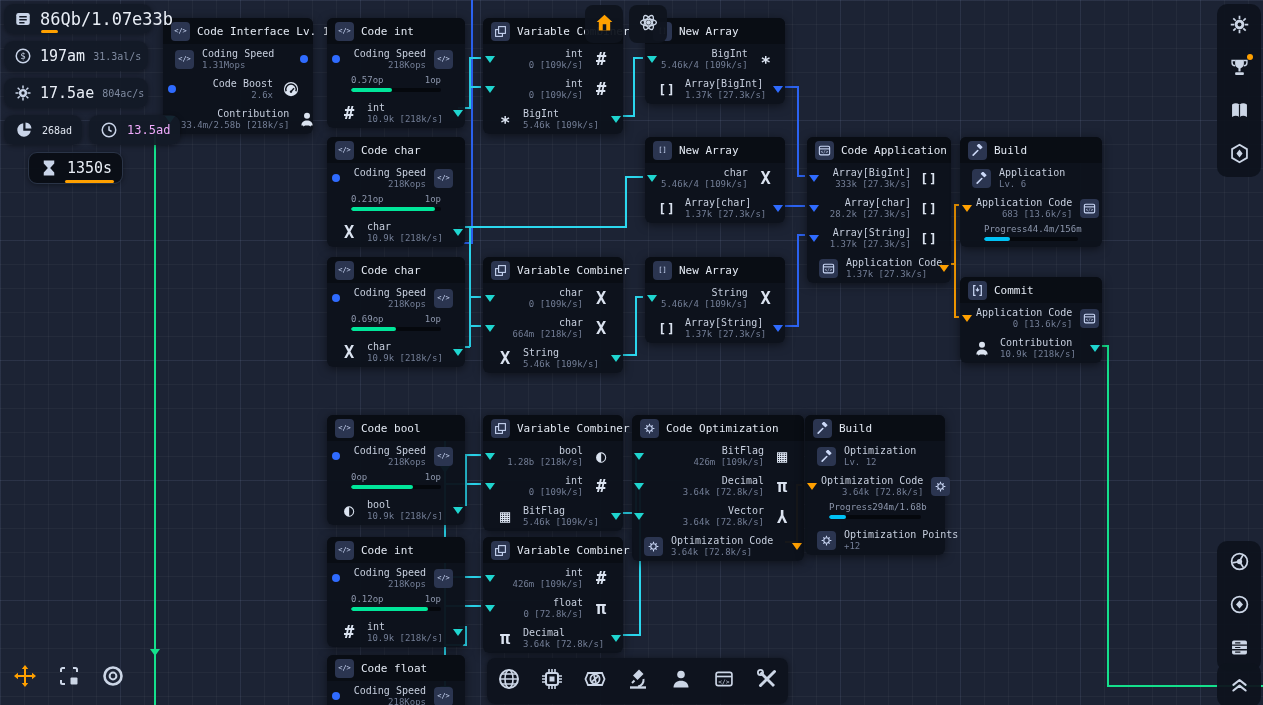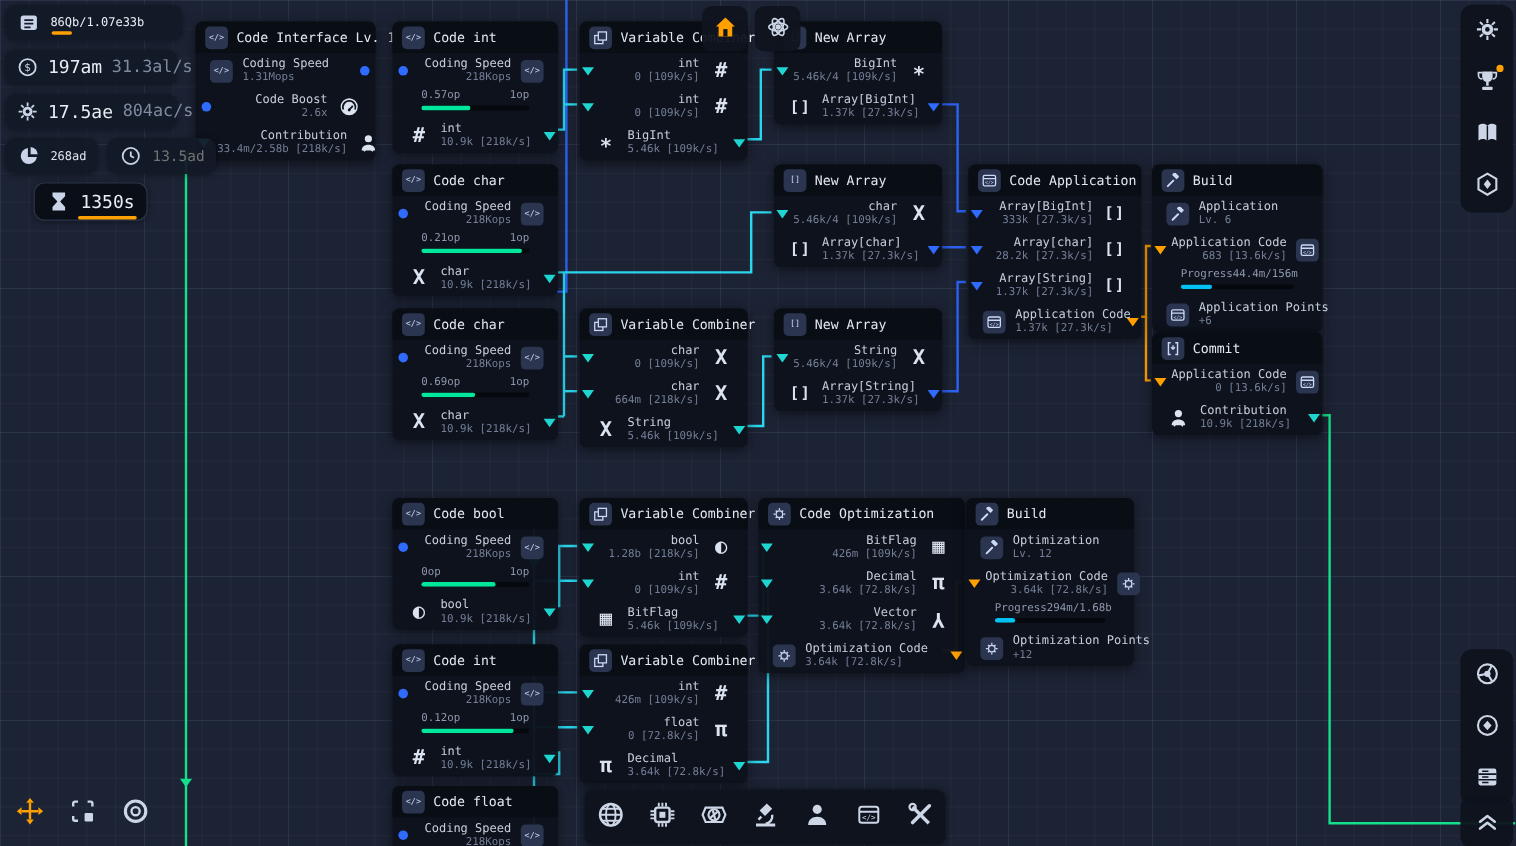--- a/index.html
+++ b/index.html
@@ -38,21 +38,21 @@
   .bar{display:block;padding:1px 24px 6px;min-height:0}
   .bar .cap{display:flex;justify-content:space-between;font-size:9px;color:#8d97ad;margin-bottom:3px}
   .bar .track{height:4px;background:#05080d;border-radius:2px;overflow:hidden}
   .bar .fill{height:100%;background:#00e69a;border-radius:2px}
   .bar.cyan .fill{background:#00c2f5}
   
   .res{position:absolute;left:4px;top:4px;z-index:5}
   .pill{background:rgba(19,25,38,.94);border-radius:9px;display:flex;align-items:center;gap:8px;
         padding:5px 10px;margin-bottom:7px;box-shadow:0 1px 5px rgba(0,0,0,.4);width:fit-content}
   .pill .big{font-size:15px;color:#e9eef6}
-  .pill .rate{font-size:14px;color:#7f8aa0;margin-left:auto}
+  .pill .rate{font-size:10px;color:#7f8aa0;margin-left:auto}
   .pill.w{width:124px}
   .picon{width:20px;height:20px;display:flex;align-items:center;justify-content:center;color:#c9d4e8}
   .picon .sv{width:18px;height:18px}
   .ulo{position:relative}
   .ulo:after{content:"";position:absolute;left:1px;bottom:-4px;width:17px;height:3px;background:#ffa000;border-radius:2px}
   .timer{background:rgba(10,14,21,.95);border:1px solid #2a3447;margin-left:24px}
   .timer .big{position:relative;font-size:15px;color:#e9eef6}
   .timer .big:after{content:"";position:absolute;left:-2px;right:-2px;bottom:-6px;height:3px;background:#ffa000;border-radius:2px}
   
   .ibtn{width:38px;height:38px;border-radius:8px;background:rgba(15,20,30,.95);display:flex;
@@ -517,31 +517,20 @@
       </div>
       <div class="row bar cyan">
         <div class="cap">
           <span>Progress</span>
           <span>44.4m/156m</span>
         </div>
         <div class="track">
           <div class="fill" style="width: 28%;"></div>
         </div>
       </div>
-      <div class="row stat">
-        <span class="ic chip">
-          <svg class="sv">
-            <use href="#s-window"></use>
-          </svg>
-        </span>
-        <span class="tb">
-          <span class="lbl">Application Points</span>
-          <span class="val">+6</span>
-        </span>
-      </div>
     </div>
     <div class="node" style="left: 960px; top: 277px; width: 142px;">
       <div class="nhead">
         <span class="ic chip">
           <svg class="sv">
             <use href="#s-commit"></use>
           </svg>
         </span>
         <span>Commit</span>
       </div>
@@ -904,21 +893,21 @@
     </div>
   </div>
 
 <div class="res">
   <div class="pill" style="width:128px">
     <span class="picon">
         <svg class="sv">
           <use href="#s-card"></use>
         </svg>
       </span>
-    <span class="ulo" style="font-size:10px;color:#e9eef6">86Qb/1.07e33b</span>
+    <span class="ulo" style="font-size:17px;color:#e9eef6">86Qb/1.07e33b</span>
   </div>
   <div class="pill w">
     <span class="picon">
         <svg class="sv">
           <use href="#s-dollar"></use>
         </svg>
       </span>
     <span class="big">197am</span>
     <span class="rate">31.3al/s</span>
   </div>
@@ -939,21 +928,21 @@
           </svg>
         </span>
       <span style="font-size:10px;color:#dfe5ef">268ad</span>
     </div>
     <div class="pill">
       <span class="picon">
           <svg class="sv">
             <use href="#s-clock"></use>
           </svg>
         </span>
-      <span style="font-size:12px;color:#737373">13.5ad</span>
+      <span style="font-size:12px;color:#f0abfc">13.5ad</span>
     </div>
   </div>
   <div class="pill timer">
     <span class="picon">
         <svg class="sv">
           <use href="#s-hourglass"></use>
         </svg>
       </span>
     <span class="big">1350s</span>
   </div>

